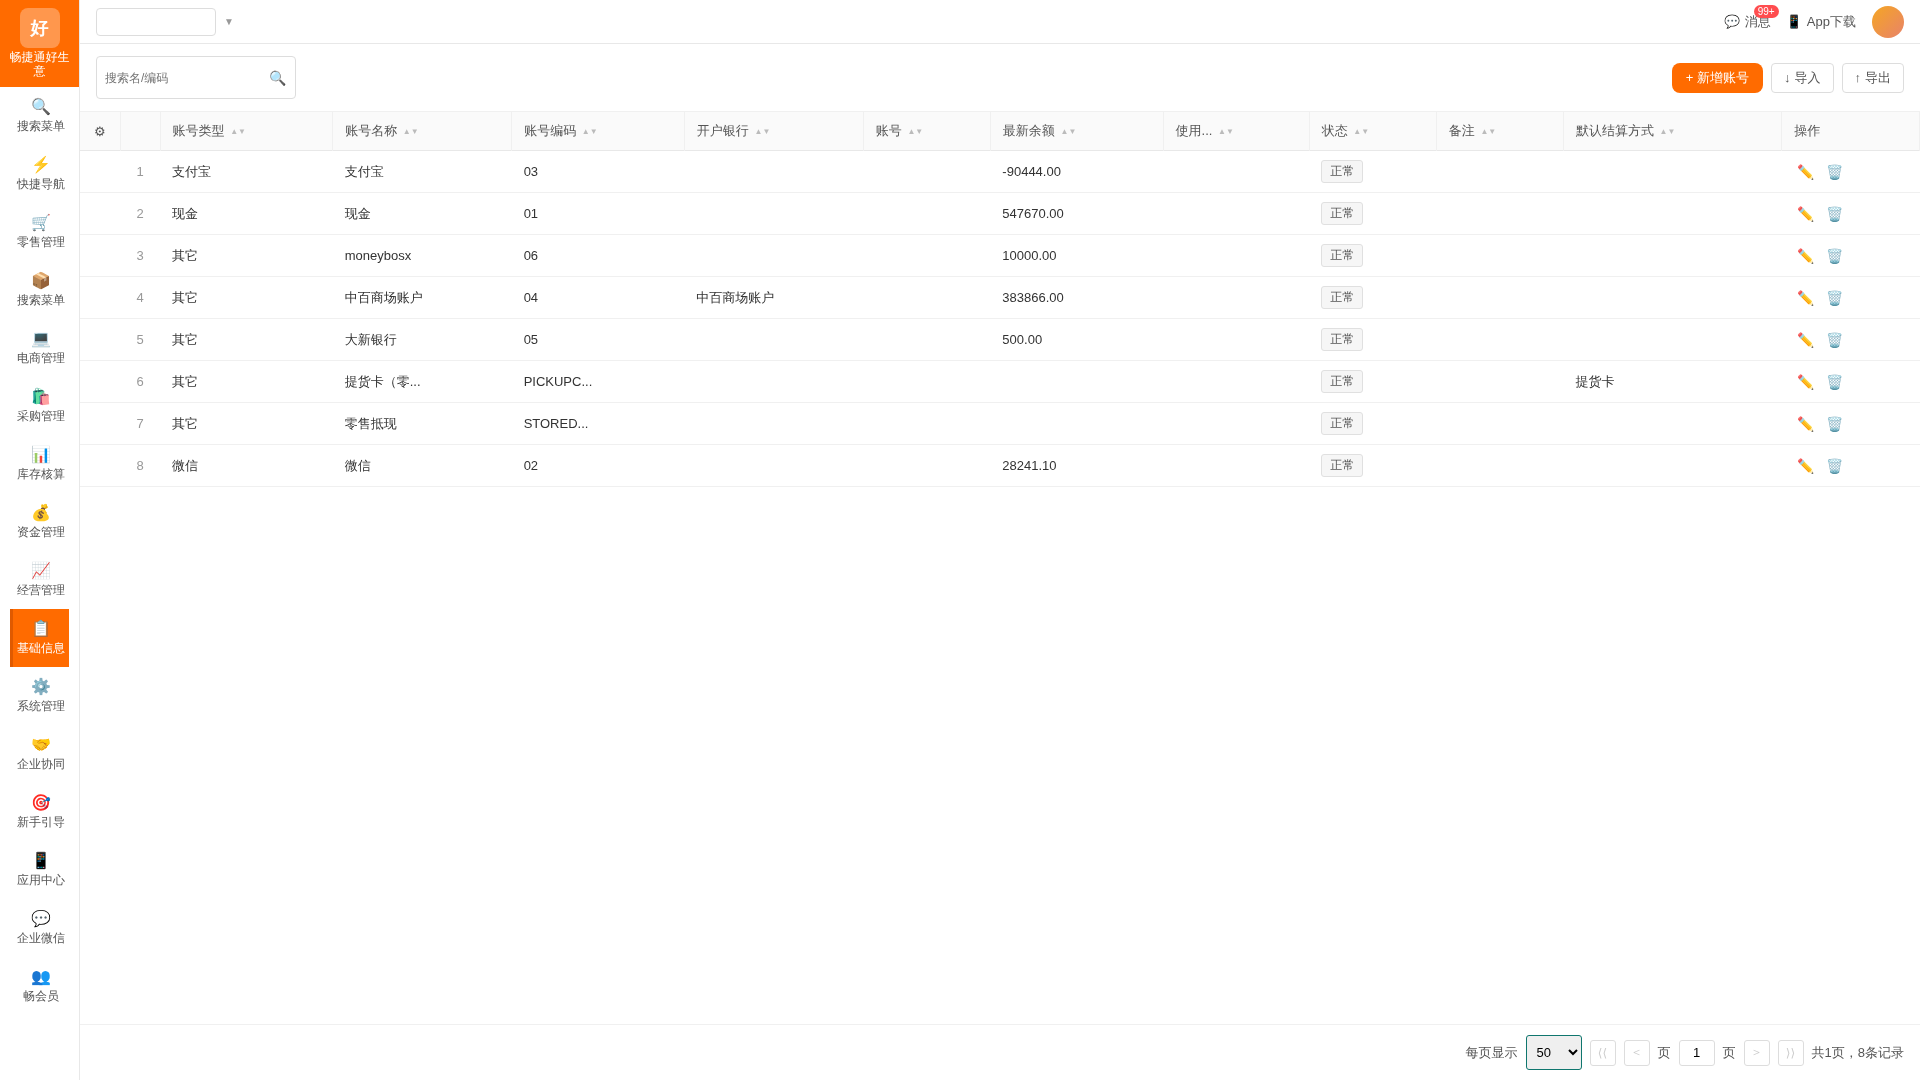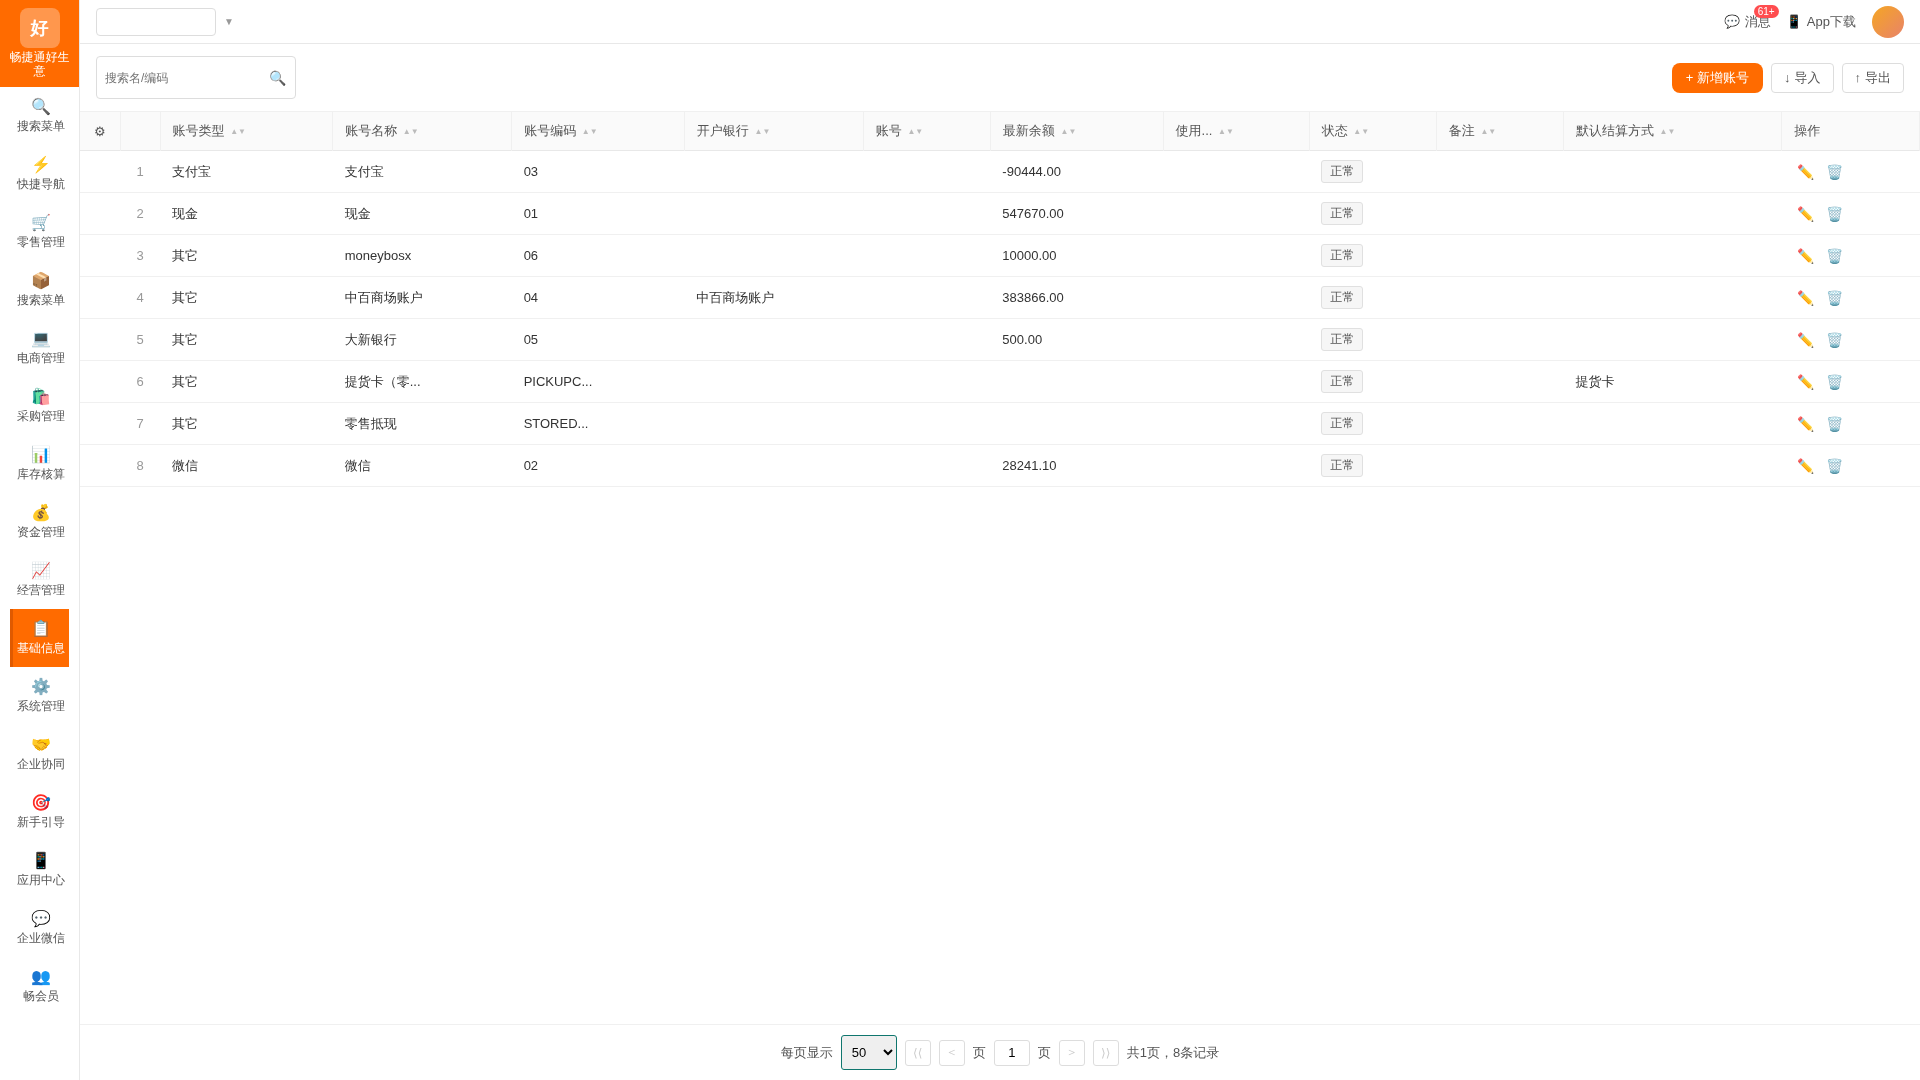--- a/index.html
+++ b/index.html
@@ -309,21 +309,21 @@
       padding: 2px 4px;
       color: #666;
       font-size: 14px;
     }
 
     
     .pagination {
       padding: 10px 16px;
       display: flex;
       align-items: center;
-      justify-content: center;
+      justify-content: flex-end;
       gap: 8px;
       border-top: 1px solid #f0f0f0;
       font-size: 13px;
       color: #555;
     }
     .page-size-select {
       border: 1px solid #0f766e;
       border-radius: 3px;
       padding: 8px 6px;
       font-size: 13px;
@@ -434,21 +434,21 @@
 
   <div class="top-header">
     <div class="top-header-left">
       <input class="search-box-top" type="text" placeholder="" style="">
       <span class="dropdown-arrow">▼</span>
     </div>
     <div class="top-header-right">
       <div class="msg-badge">
         <span>💬</span>
         <span>消息</span>
-        <span class="badge-num">61+</span>
+        <span class="badge-num">99+</span>
       </div>
       <div style="display:flex;align-items:center;gap:4px;cursor:pointer;">
         <span>📱</span>
         <span>App下载</span>
       </div>
       <div class="avatar" style="background: linear-gradient(135deg, #f5a623, #e8836a);"></div>
     </div>
   </div>
 
 

